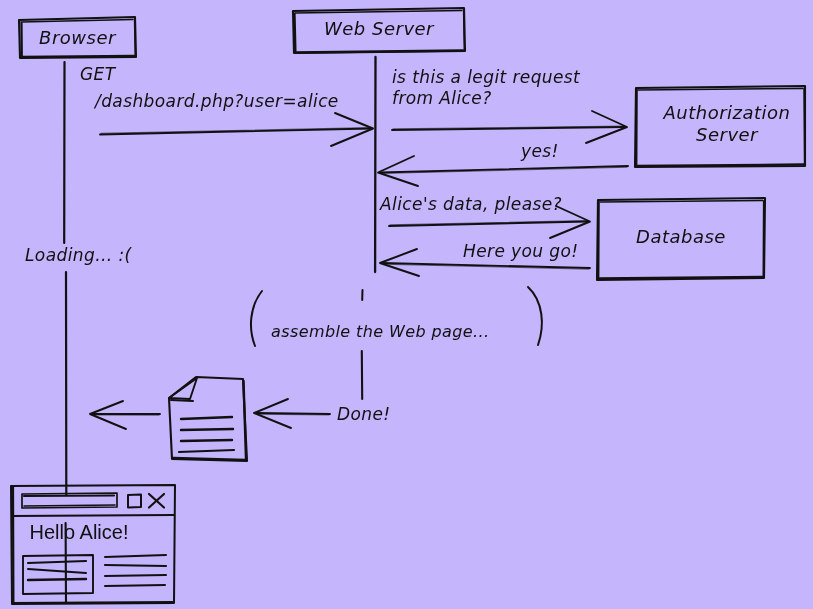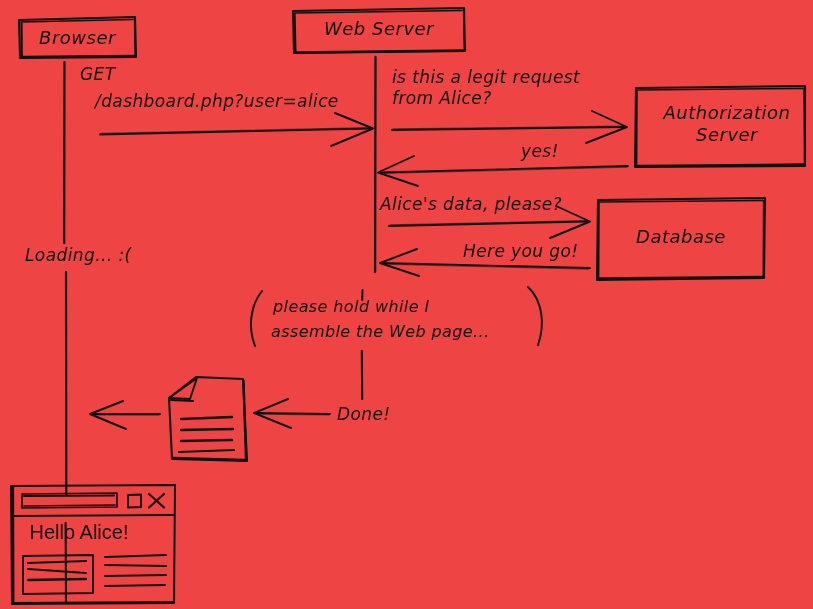--- a/index.html
+++ b/index.html
@@ -8,21 +8,21 @@
     padding: 0;
     background: #ffffff;
   }
   body {
     font-family: "DejaVu Sans", sans-serif;
   }
   #canvas {
     position: relative;
     width: 813px;
     height: 609px;
-    background: #ef4444;
+    background: #c4b5fd;
     overflow: hidden;
   }
   svg.layer {
     position: absolute;
     left: 0;
     top: 0;
     width: 813px;
     height: 609px;
     pointer-events: none;
   }
@@ -219,18 +219,17 @@
   <div class="hand sz17" style="left:521px; top:141px;">yes!</div>
 
   <div class="hand sz17" style="left:380px; top:194px;">Alice's data, please?</div>
 
   <div class="hand sz17" style="left:463px; top:241px;">Here you go!</div>
 
   <div class="hand sz17" style="left:337px; top:404px;">Done!</div>
 
   <div class="hand sz17" style="left:25px; top:245px;">Loading... :(</div>
 
-  <div class="hand sz16" style="left:273px; top:297px;">please hold while I</div>
   <div class="hand sz16" style="left:271px; top:322px;">assemble the Web page...</div>
 
   <div class="plain" style="left:11px; top:521px; width:136px; text-align:center; font-size:20px;">Hello Alice!</div>
 
 </div>
 
 </body></html>

